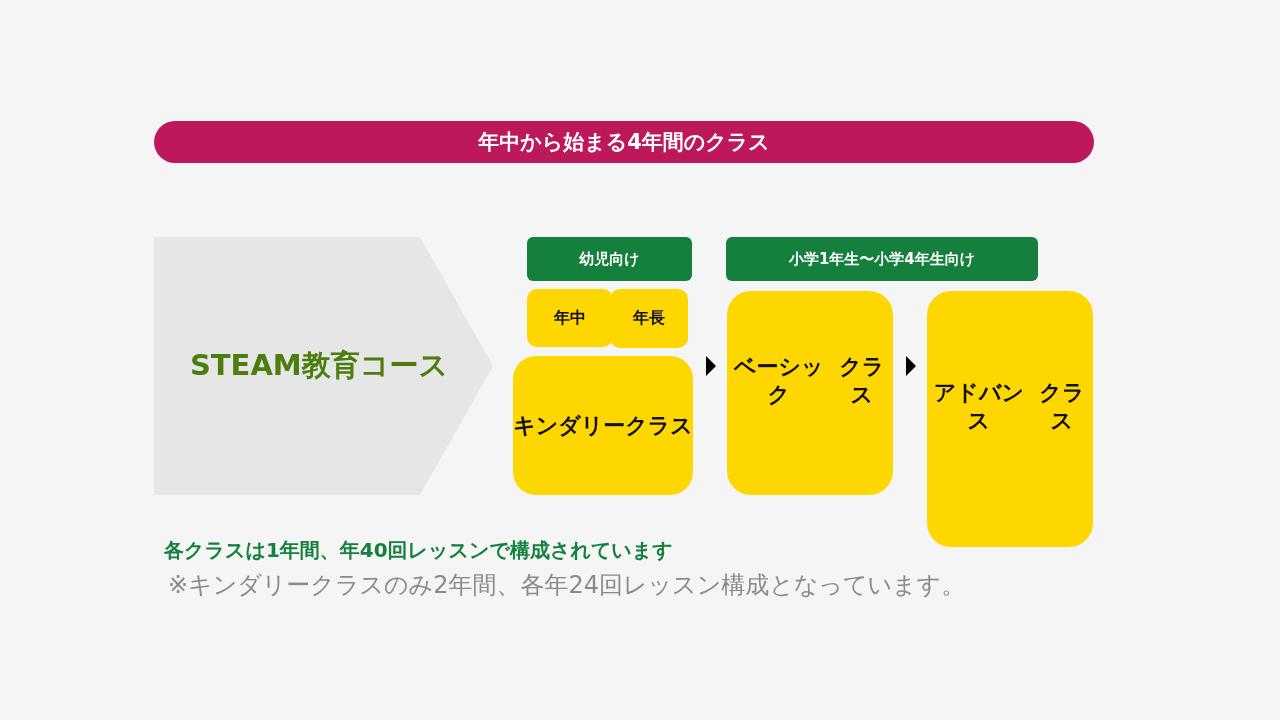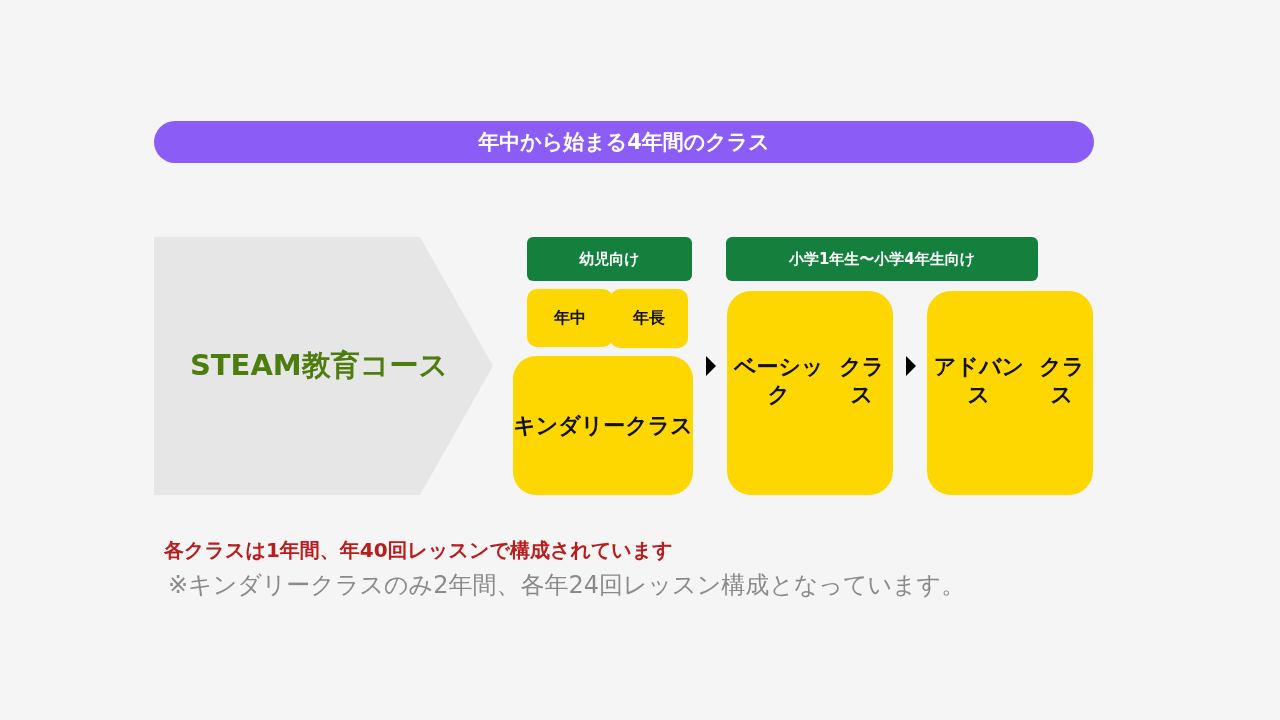--- a/index.html
+++ b/index.html
@@ -5,21 +5,21 @@
   html, body { margin: 0; padding: 0; }
   body {
     width: 1280px; height: 720px; overflow: hidden;
     background: #f5f5f5;
     font-family: "DejaVu Sans", "Liberation Sans", sans-serif;
     position: relative;
   }
   .abs { position: absolute; }
   .banner {
     left: 154px; top: 121px; width: 940px; height: 42px;
-    background: #8b5cf6; border-radius: 21px;
+    background: #be185d; border-radius: 21px;
     color: #fff; font-weight: bold; font-size: 21px;
     display: flex; align-items: center; justify-content: center;
     letter-spacing: 0px;
   }
   .chevron {
     left: 154px; top: 237px; width: 340px; height: 258px;
   }
   .chevron svg { display: block; }
   .chevron-label {
     position: absolute; left: 0; top: 0; width: 322px; height: 258px;
@@ -38,21 +38,21 @@
     text-align: center;
   }
   .small-box { border-radius: 10px; font-size: 16px; }
   .big-box { border-radius: 24px; font-size: 22px; line-height: 28px; flex-direction: row; }
   .arrow {
     width: 0; height: 0;
     border-top: 10px solid transparent;
     border-bottom: 10px solid transparent;
     border-left: 10px solid #000;
   }
-  .note-main { left: 164px; top: 537px; font-size: 20px; font-weight: bold; color: #b91c1c; }
+  .note-main { left: 164px; top: 537px; font-size: 20px; font-weight: bold; color: #15803d; }
   .note-sub { left: 168px; top: 569px; font-size: 24px; color: #8a8a8a; }
 </style>
 </head>
 <body>
 
 <div class="abs banner">
   <span>年中から始まる4年間のクラス</span>
 </div>
 
 <div class="abs chevron">
@@ -83,19 +83,19 @@
 
 <div class="abs arrow" style="left:706px; top:356px;"></div>
 
 <div class="abs yellow big-box" style="left:727px; top:291px; width:166px; height:204px; padding-bottom:24px; box-sizing:border-box;">
   <span>ベーシック</span>
   <span>クラス</span>
 </div>
 
 <div class="abs arrow" style="left:906px; top:356px;"></div>
 
-<div class="abs yellow big-box" style="left:927px; top:291px; width:166px; height:204px; padding-bottom:24px; box-sizing:border-box;">
+<div class="abs yellow big-box" style="left:927px; top:291px; width:166px; height:256px; padding-bottom:24px; box-sizing:border-box;">
   <span>アドバンス</span>
   <span>クラス</span>
 </div>
 
 <div class="abs note-main">各クラスは1年間、年40回レッスンで構成されています</div>
 <div class="abs note-sub">※キンダリークラスのみ2年間、各年24回レッスン構成となっています。</div>
 
 </body></html>

